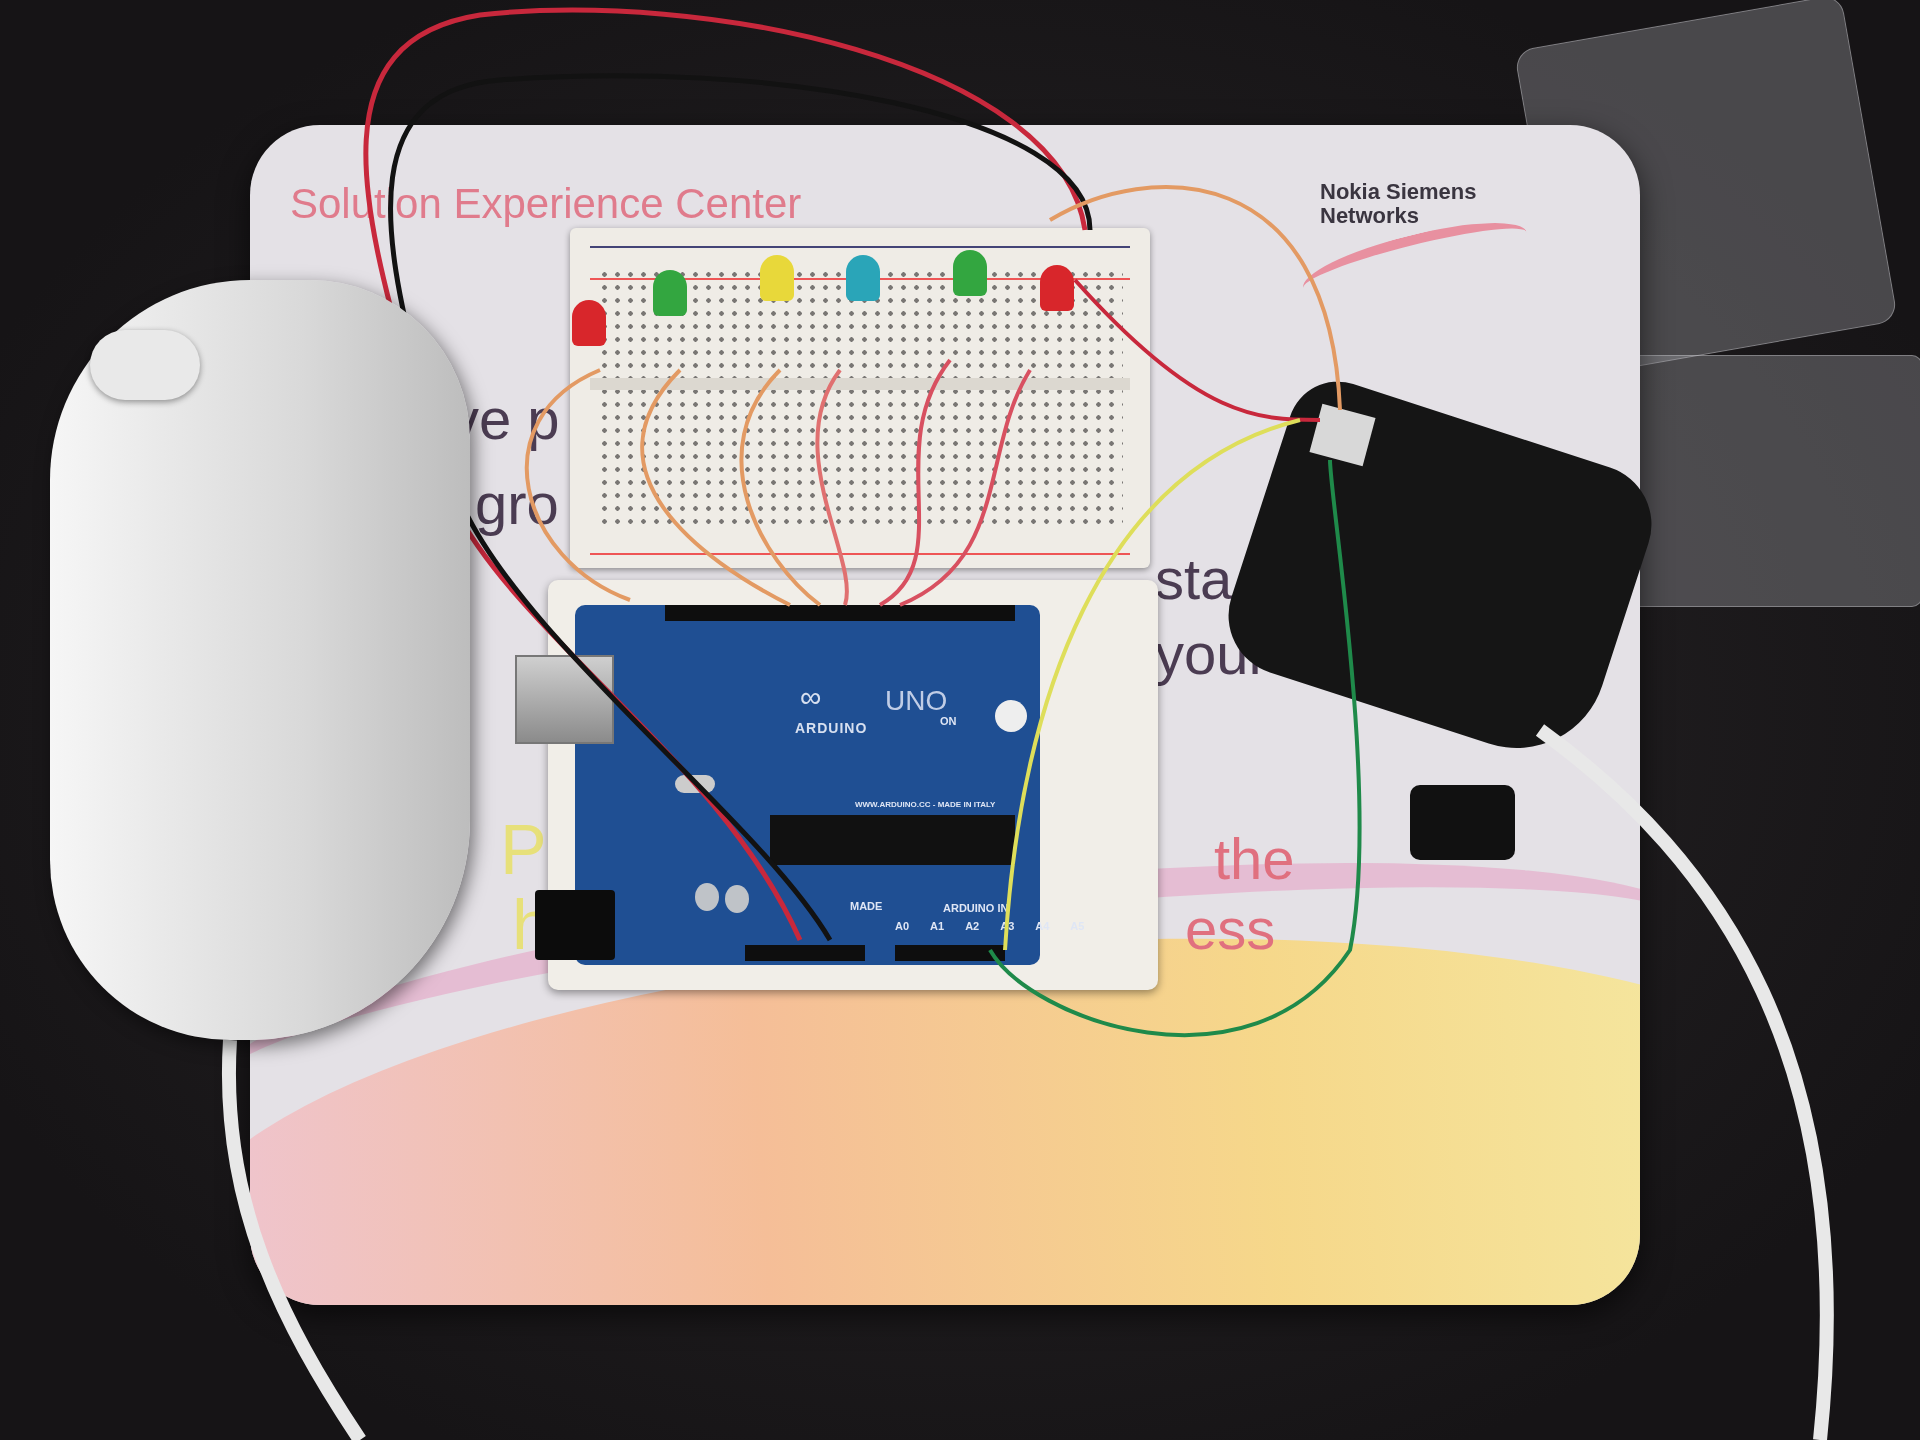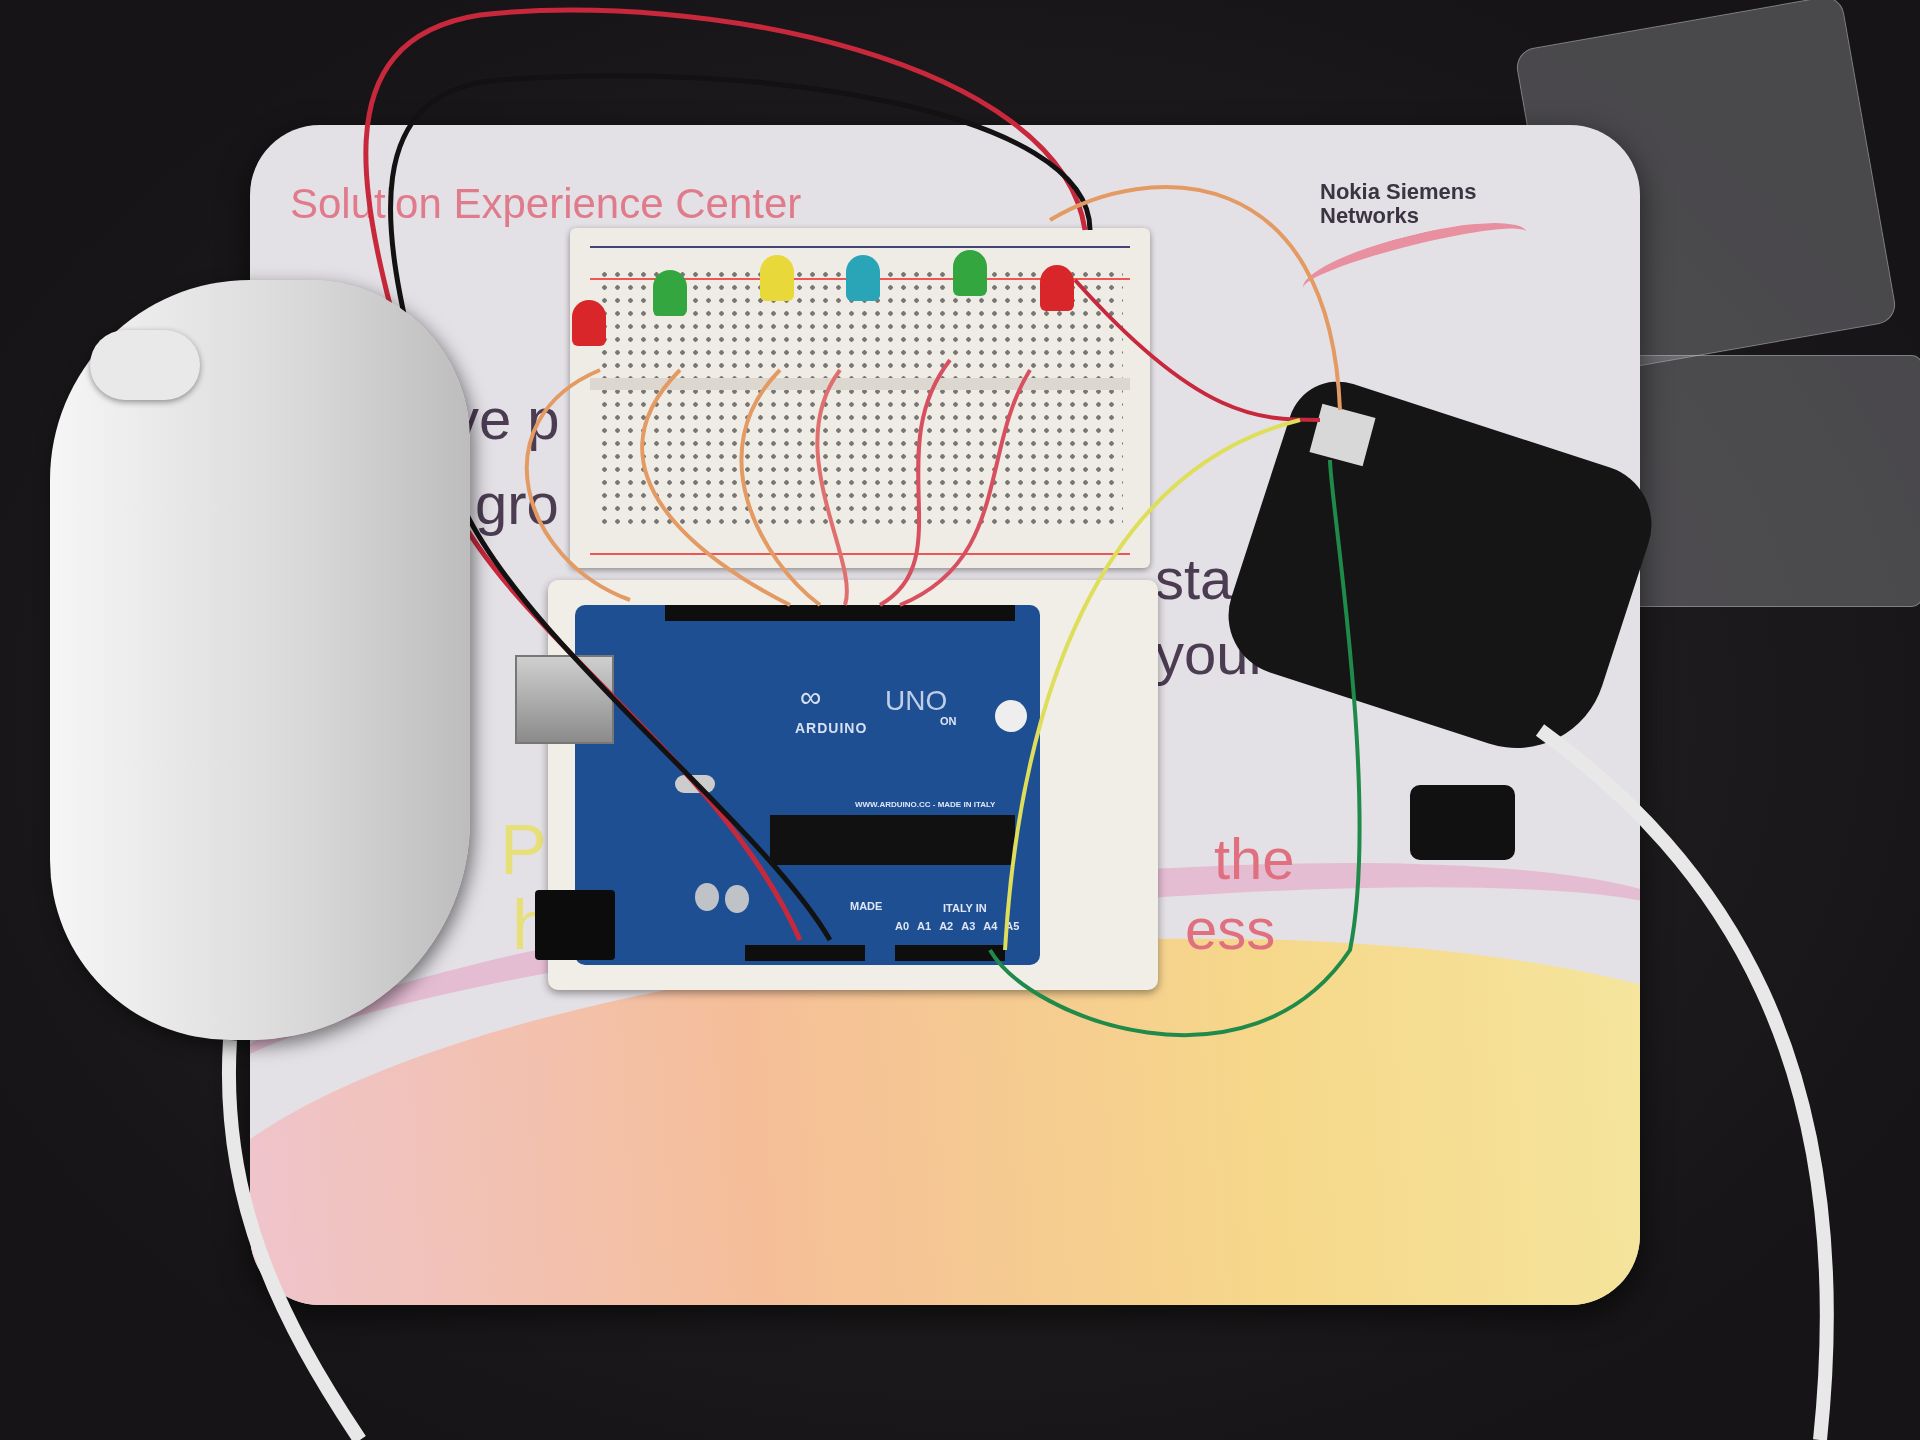--- a/index.html
+++ b/index.html
@@ -87,24 +87,24 @@
   <div class="abs logo-sub">ARDUINO</div>
   <div class="abs uno">UNO</div>
   <div class="abs label-sm" style="left:365px;top:110px;">ON</div>
   <div class="abs label-sm" style="left:280px;top:195px;font-size:8px;">WWW.ARDUINO.CC - MADE IN ITALY</div>
   <div class="abs chip" style="left:195px;top:210px;"></div>
   <div class="abs" style="left:100px;top:170px;width:40px;height:18px;background:#ccc;border-radius:9px;"></div>
   <div class="abs" style="left:120px;top:278px;width:24px;height:28px;border-radius:50%;background:#bfc3c8;"></div>
   <div class="abs" style="left:150px;top:280px;width:24px;height:28px;border-radius:50%;background:#bfc3c8;"></div>
   <div class="abs" style="left:420px;top:95px;width:32px;height:32px;border-radius:50%;background:#eee;"></div>
   <div class="abs label-sm" style="left:275px;top:295px;">MADE</div>
-  <div class="abs label-sm" style="left:368px;top:297px;">ITALY IN</div>
+  <div class="abs label-sm" style="left:368px;top:297px;">ARDUINO IN</div>
   <div class="abs header-row" style="left:170px;top:340px;width:120px;"></div>
   <div class="abs header-row" style="left:320px;top:340px;width:110px;"></div>
-  <div class="abs" style="left:320px;top:315px;display:flex;gap:8px;">
+  <div class="abs" style="left:320px;top:315px;display:flex;gap:21px;">
     <span class="label-sm">A0</span>
     <span class="label-sm">A1</span>
     <span class="label-sm">A2</span>
     <span class="label-sm">A3</span>
     <span class="label-sm">A4</span>
     <span class="label-sm">A5</span>
   </div>
 </div>
 
 <div class="abs adapter"></div>

